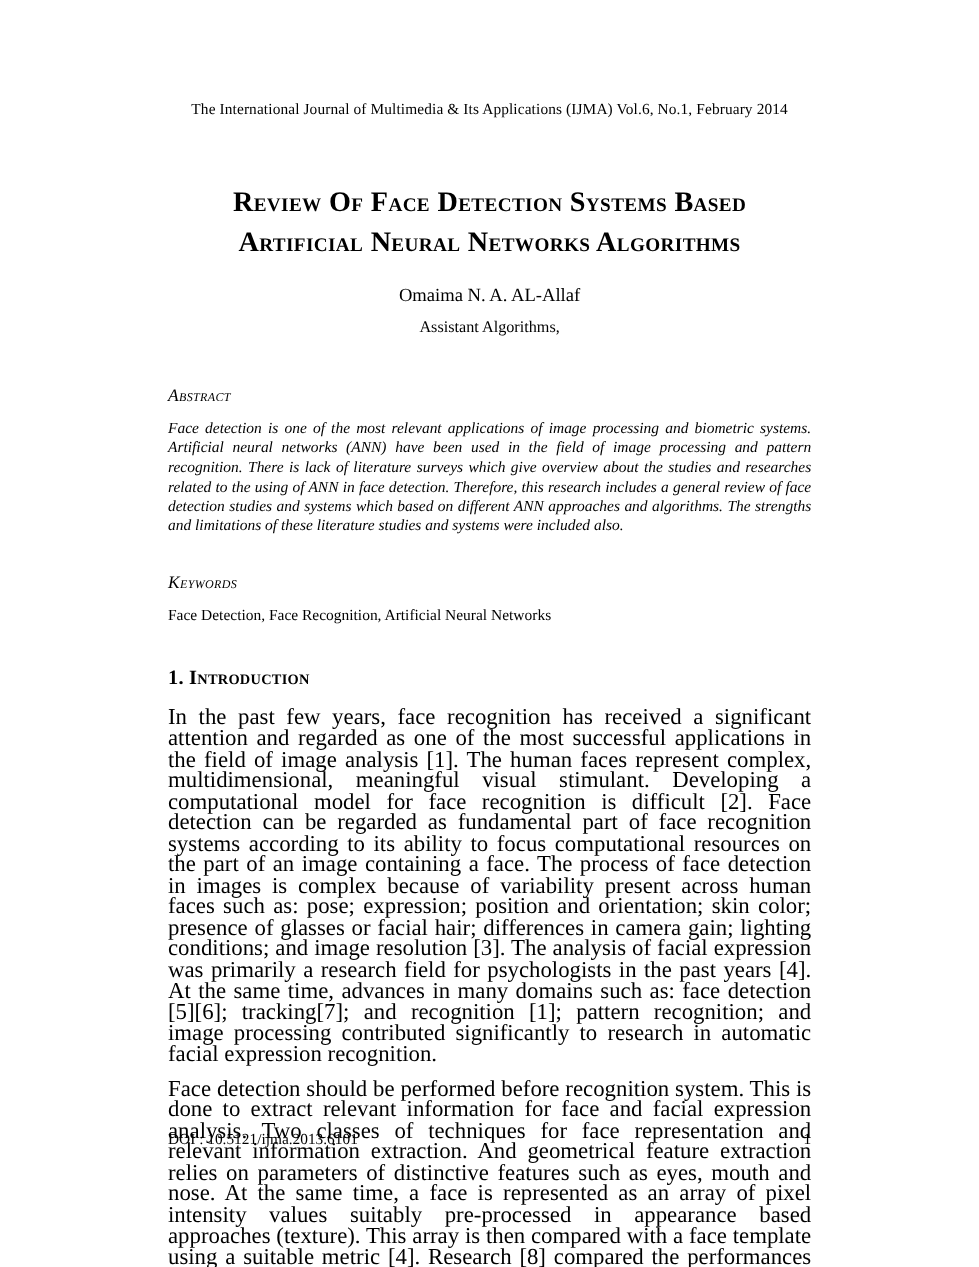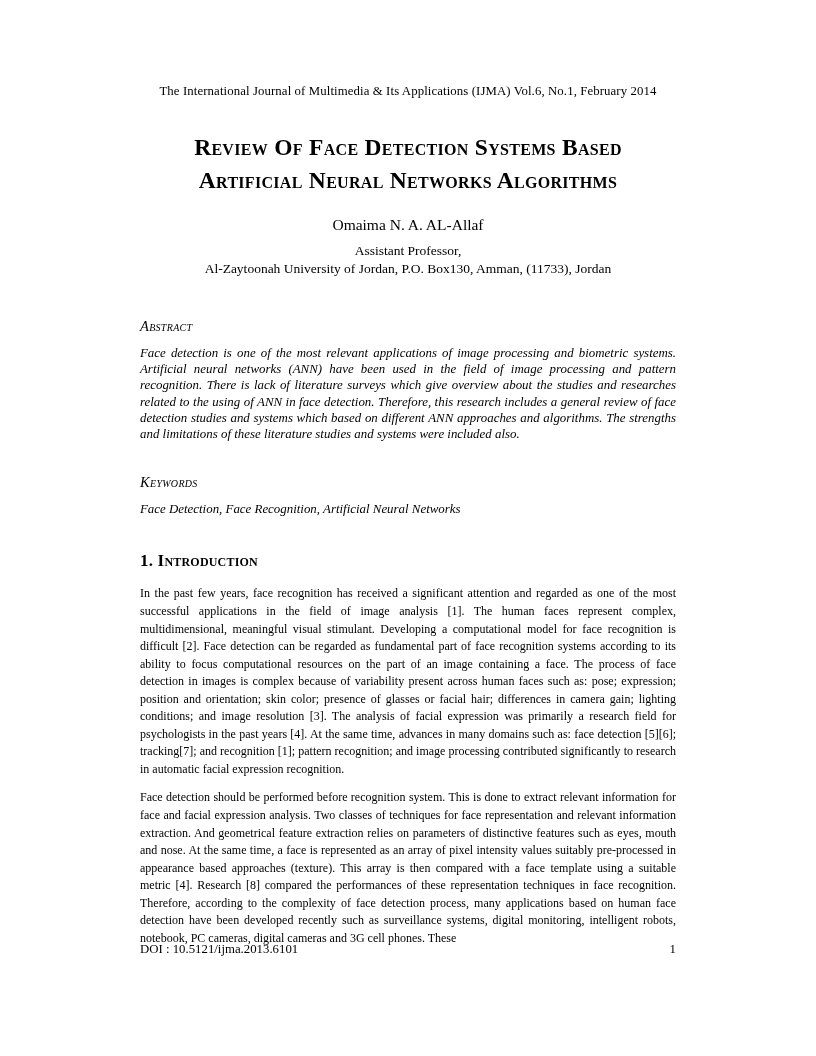--- a/index.html
+++ b/index.html
@@ -17,21 +17,21 @@
     height: 1056px;
     padding: 84px 140px 0 140px;
     overflow: hidden;
   }
   .journal-header {
     text-align: center;
     font-size: 12.8px;
     letter-spacing: 0.1px;
   }
   .paper-title {
-    margin-top: 32px;
+    margin-top: 54px;
     text-align: center;
     font-size: 23.5px;
     font-weight: bold;
     font-variant: small-caps;
     line-height: 33px;
     letter-spacing: 0.3px;
   }
   .paper-title span { display: block; }
   .author-block {
     margin-top: 19px;
@@ -57,33 +57,32 @@
     margin-top: 10px;
     font-size: 12.9px;
     font-style: italic;
     line-height: 16.2px;
     text-align: justify;
   }
   .keywords-heading { margin-top: 32px; }
   .keywords-text {
     margin-top: 10px;
     font-size: 12.9px;
-    font-style: italic;
     line-height: 16.2px;
   }
   .intro-heading {
     margin-top: 34px;
     font-size: 17px;
     font-weight: bold;
     font-variant: small-caps;
     letter-spacing: 0.2px;
   }
   .body-paragraph {
     margin-top: 14px;
-    font-size: 12px;
+    font-size: 19px;
     line-height: 17.55px;
     text-align: justify;
   }
   .body-paragraph + .body-paragraph { margin-top: 11px; }
   .page-footer {
     position: absolute;
     left: 140px;
     right: 140px;
     top: 942px;
     display: flex;
@@ -98,22 +97,21 @@
 
   <div class="journal-header">The International Journal of Multimedia &amp; Its Applications (IJMA) Vol.6, No.1, February 2014</div>
 
   <h1 class="paper-title">
     <span>Review Of Face Detection Systems Based</span>
     <span>Artificial Neural Networks Algorithms</span>
   </h1>
 
   <div class="author-block">
     <div class="author-name">Omaima N. A. AL-Allaf</div>
-    <div class="author-line">Assistant Professor,</div>
-    <div class="author-line">Al-Zaytoonah University of Jordan, P.O. Box130, Amman, (11733), Jordan</div>
+    <div class="author-line">Assistant Algorithms,</div>
   </div>
 
   <h2 class="section-heading">Abstract</h2>
 
   <p class="abstract-text">Face detection is one of the most relevant applications of image processing and biometric systems. Artificial neural networks (ANN) have been used in the field of image processing and pattern recognition. There is lack of literature surveys which give overview about the studies and researches related to the using of ANN in face detection. Therefore, this research includes a general review of face detection studies and systems which based on different ANN approaches and algorithms. The strengths and limitations of these literature studies and systems were included also.</p>
 
   <h2 class="section-heading keywords-heading">Keywords</h2>
 
   <p class="keywords-text">Face Detection, Face Recognition, Artificial Neural Networks</p>
 

